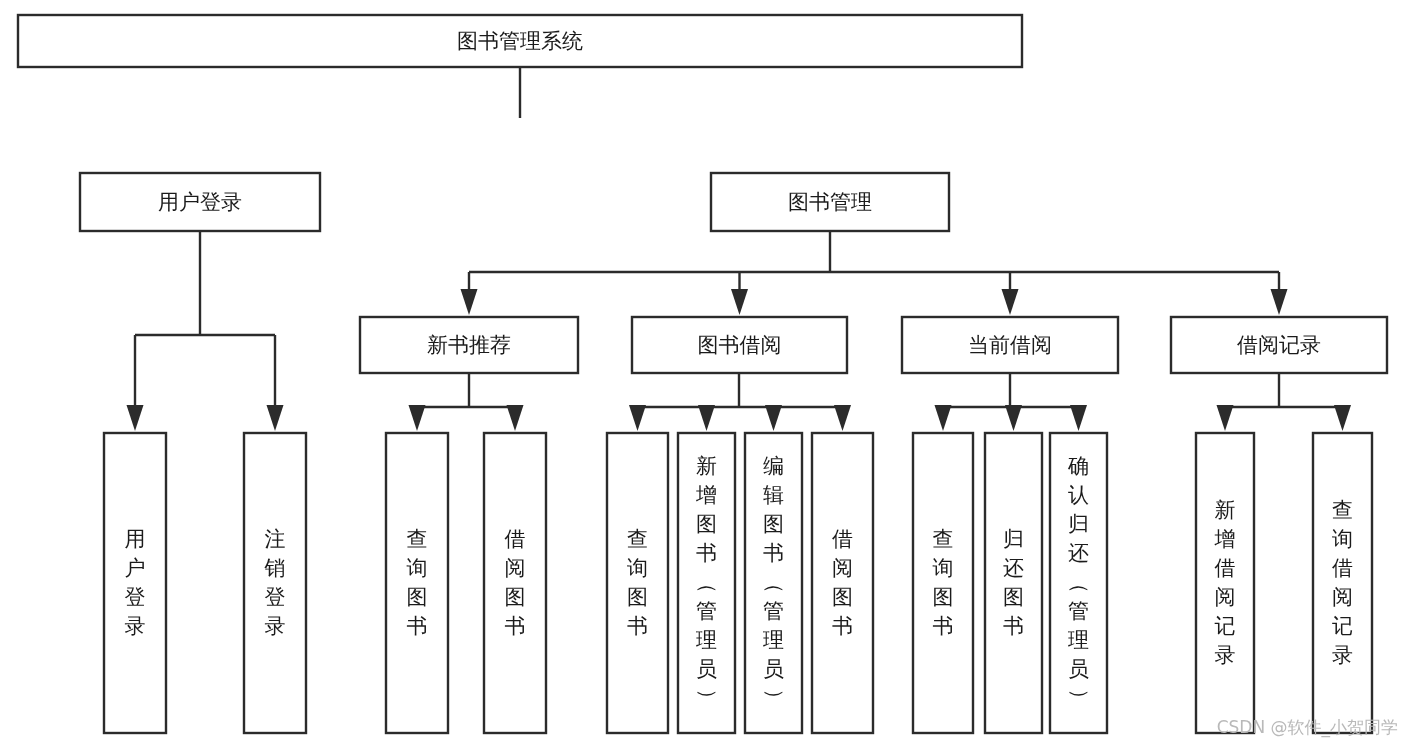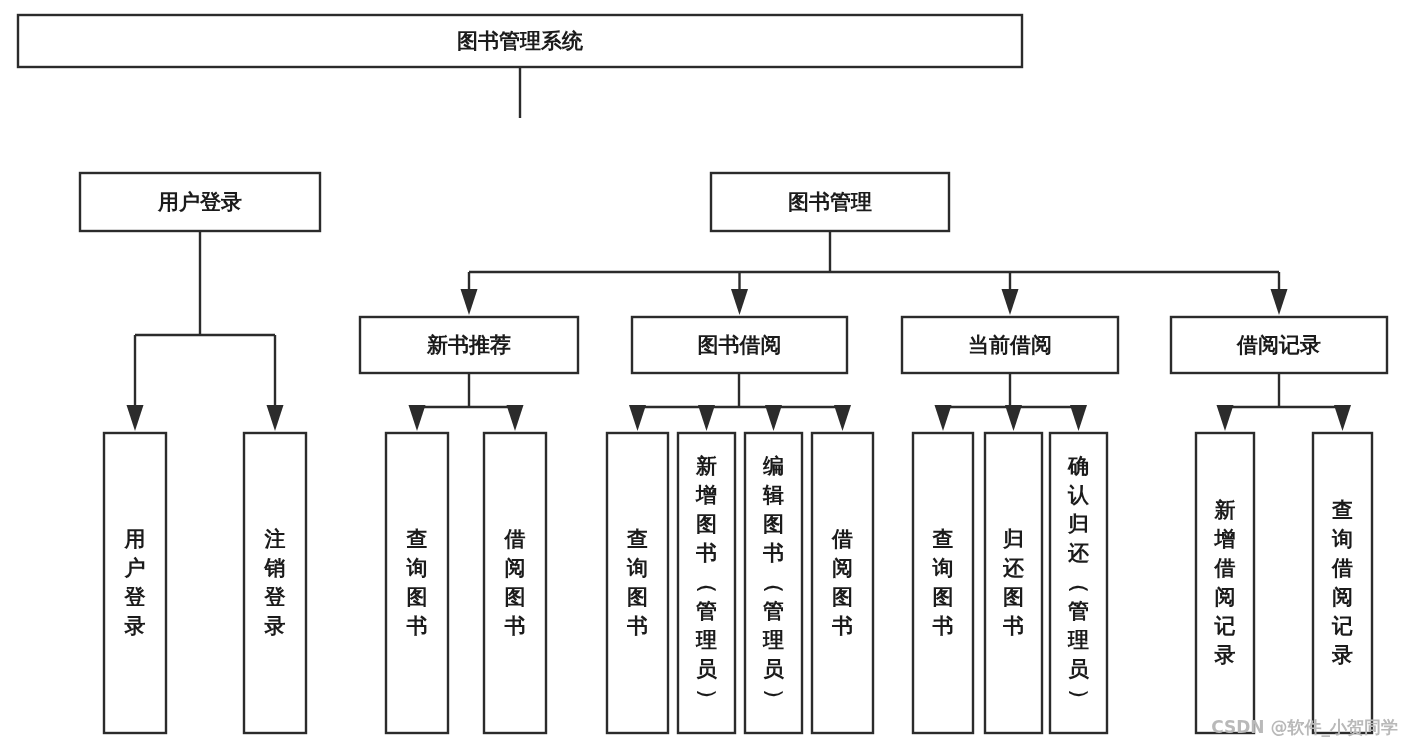--- a/index.html
+++ b/index.html
@@ -12,21 +12,20 @@
     width: 1405px;
     height: 747px;
     overflow: hidden;
     font-family: "DejaVu Sans", "Liberation Sans", sans-serif;
   }
   #diagram-root {
     position: relative;
     width: 1404px;
     height: 747px;
     background: #ffffff;
-    font-weight: bold;
   }
   svg#chart-svg {
     display: block;
     width: 1405px;
     height: 747px;
   }
   .node-rect {
     fill: #ffffff;
     stroke: #2b2b2b;
     stroke-width: 2.4;

